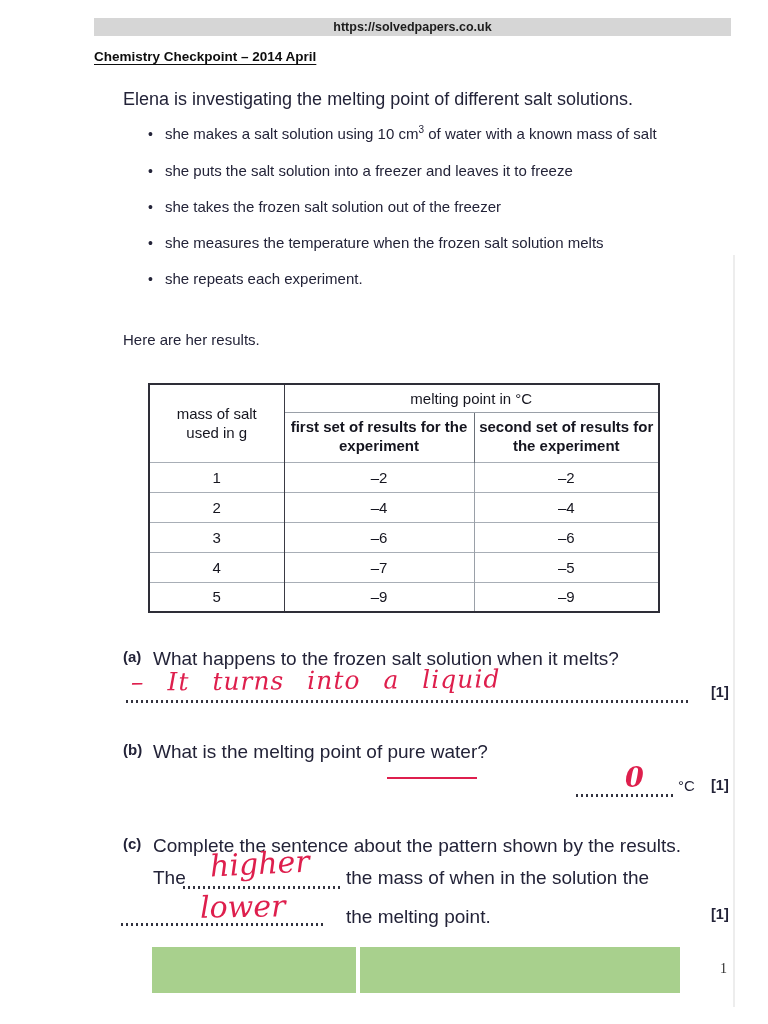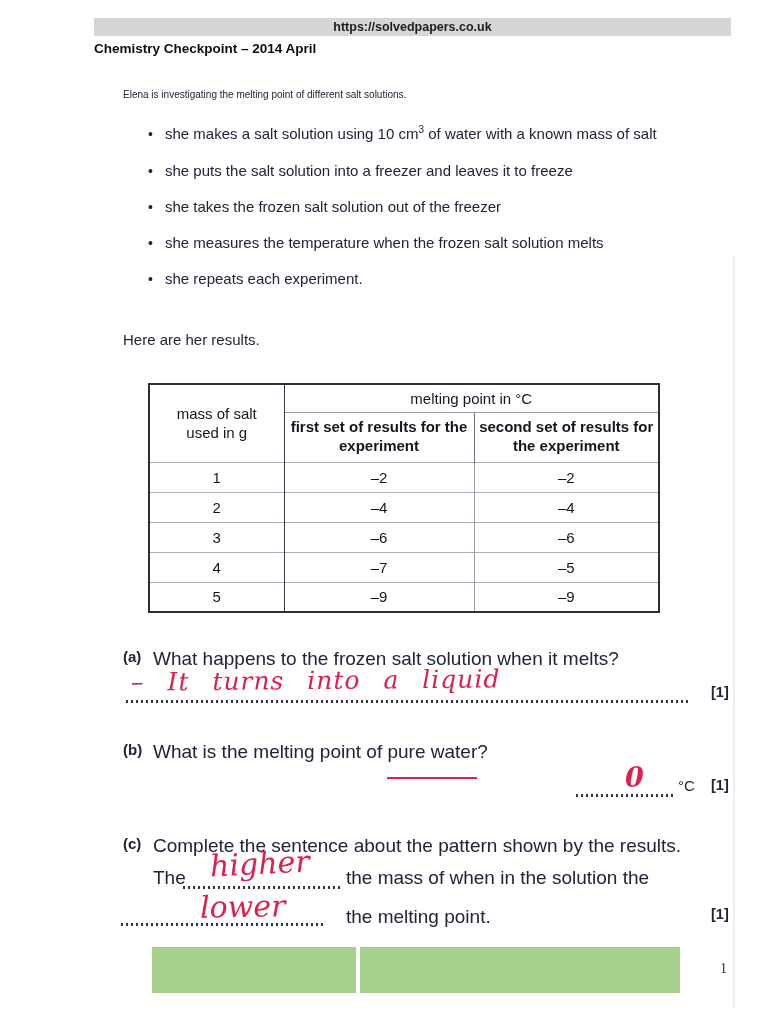--- a/index.html
+++ b/index.html
@@ -9,24 +9,24 @@
   }
   *{box-sizing:border-box;margin:0;padding:0;}
   body{background:#ffffff;font-family:"Liberation Sans","DejaVu Sans",sans-serif;}
   .page{position:relative;width:768px;height:1024px;background:#ffffff;overflow:hidden;color:#22223a;margin-left:28px;}
 
   
   .urlbar{position:absolute;left:66px;top:18px;width:637px;height:18px;background:var(--urlbar-gray);
           display:flex;align-items:center;justify-content:center;}
   .urlbar span{font-size:12.5px;font-weight:600;color:#1c1c1c;}
 
-  .doc-title{position:absolute;left:66px;top:41px;font-size:13.5px;font-weight:700;color:#0e0e0e;
-             text-underline-offset:3px;}
+  .doc-title{position:absolute;left:66px;top:49px;font-size:13.5px;font-weight:700;color:#0e0e0e;
+             text-decoration:underline;text-underline-offset:3px;}
 
-  .intro{position:absolute;left:95px;top:89px;font-size:10px;color:#232338;}
+  .intro{position:absolute;left:95px;top:89px;font-size:18px;color:#232338;}
 
   .bullet{position:absolute;left:120px;font-size:15px;color:#232338;white-space:nowrap;}
   .bullet .dot{display:inline-block;width:17px;font-size:14px;}
   .bullet sup{font-size:10px;}
   .bullet:nth-of-type(1){top:124px;}
   .bullet:nth-of-type(2){top:162px;}
   .bullet:nth-of-type(3){top:198px;}
   .bullet:nth-of-type(4){top:234px;}
   .bullet:nth-of-type(5){top:270px;}
 

